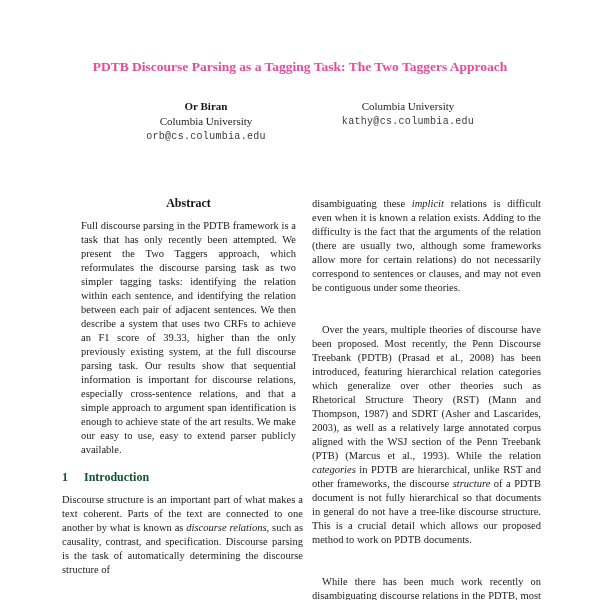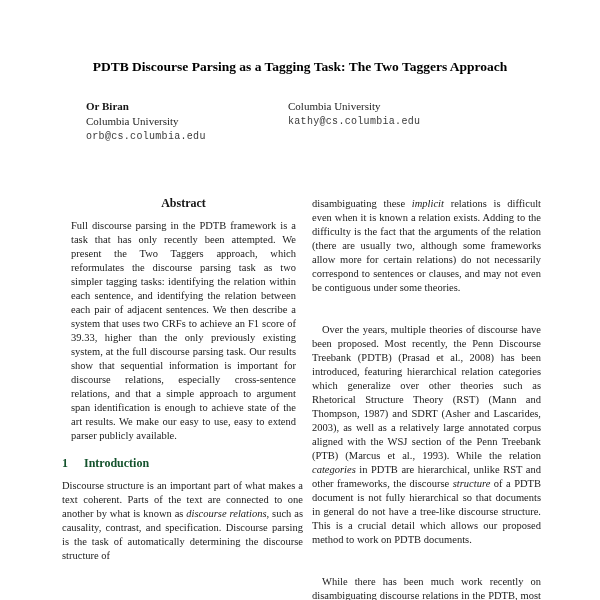--- a/index.html
+++ b/index.html
@@ -8,42 +8,42 @@
     background:#ffffff;
     font-family:"Liberation Serif", serif;
   }
   .page {
     position:relative; width:600px; height:600px;
     background:#ffffff; color:#1f1f1f;
   }
   .paper-title {
     position:absolute; top:58px; left:30px; right:30px;
     text-align:center; font-size:13.5px; font-weight:bold;
-    color:#000000; line-height:17px;
+    color:#ec4899; line-height:17px;
   }
   .authors {
     position:absolute; top:99px; left:60px; width:480px;
     display:flex;
   }
-  .author { flex:1; text-align:left; line-height:15px; }
+  .author { flex:1; text-align:center; line-height:15px; }
   .author:nth-child(1) { transform:translateX(26px); }
   .author:nth-child(2) { transform:translateX(-12px); }
   .author-name { font-weight:bold; font-size:11px; color:#161616; }
   .author-aff  { font-size:11px; color:#1f1f1f; }
   .author-email {
     font-family:"Liberation Mono", monospace;
     font-size:10px; letter-spacing:0.3px; color:#3a3a3a;
   }
   .col {
     position:absolute; font-size:10.5px; line-height:14px;
     text-align:justify; color:#202020;
   }
   .col-left  { left:62px;  top:196px; width:241px; height:406px; overflow:hidden; }
   .col-right { left:312px; top:197px; width:229px; height:406px; overflow:hidden; }
-  .abstract { margin-left:9px; margin-right:7px; }
+  .abstract { margin-left:19px; margin-right:7px; }
   .abstract-heading {
     font-size:12px; font-weight:bold; text-align:center;
     margin:0 0 9px 0; color:#141414;
   }
   .section-heading {
     font-size:12px; font-weight:bold; text-align:left;
     margin:13px 0 9px 0; color:#14532d;
   }
   .section-number { display:inline-block; min-width:22px; }
   p { margin:0; }

